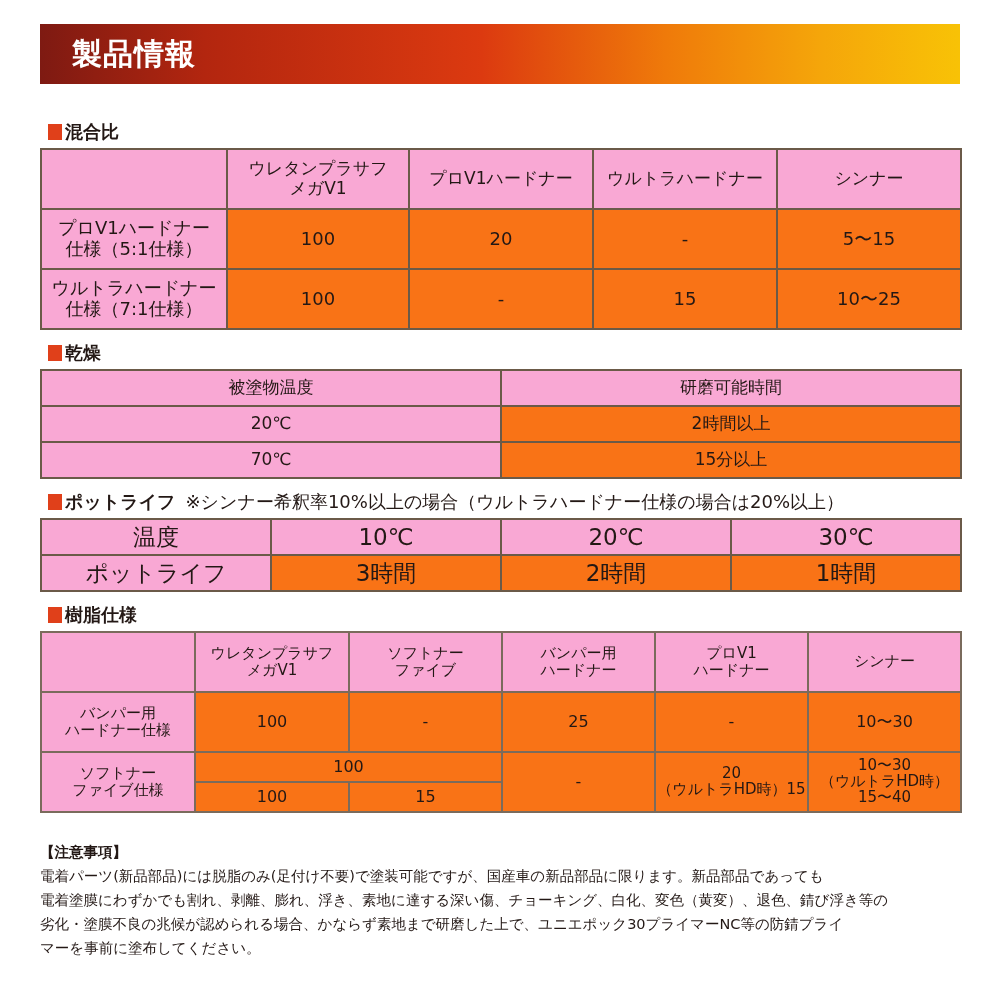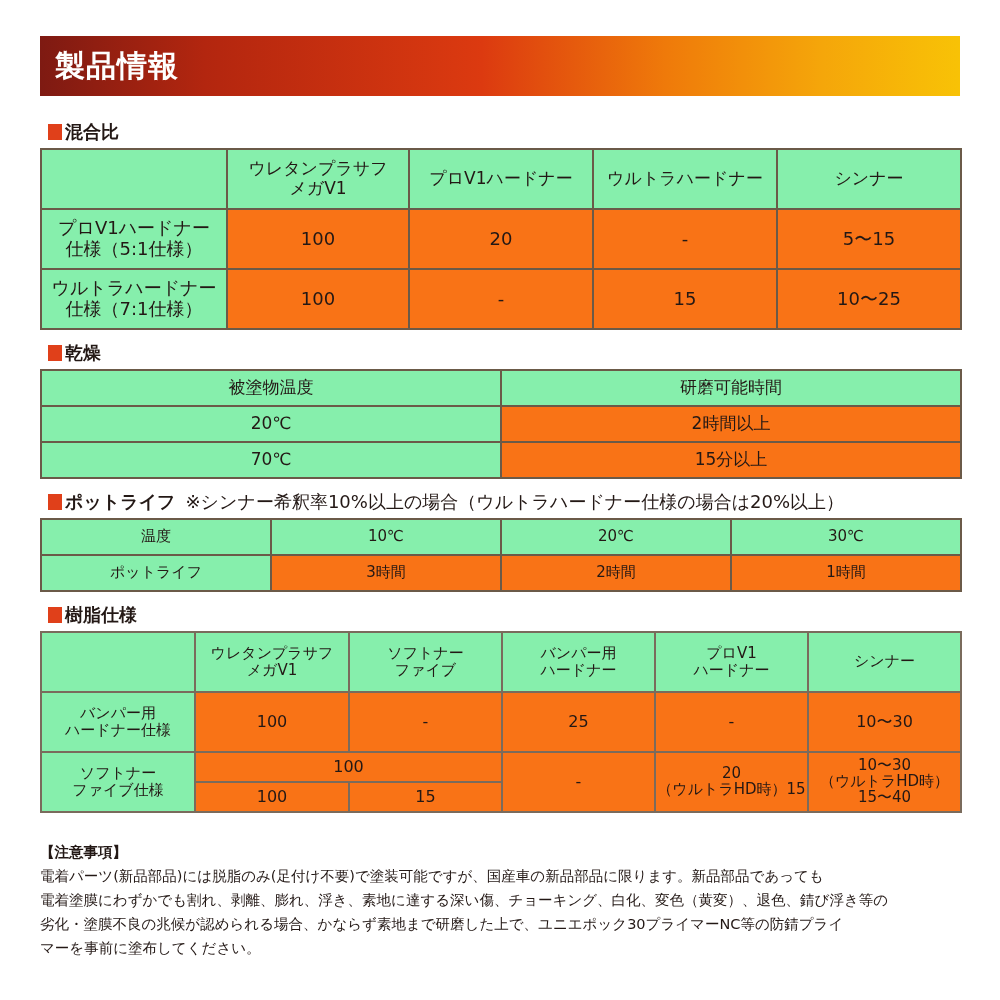--- a/index.html
+++ b/index.html
@@ -1,52 +1,52 @@
 <!DOCTYPE html>
 <html><head>
 <meta charset="utf-8">
 <style>
   * { box-sizing: border-box; margin: 0; padding: 0; }
   html, body { width: 1000px; height: 1000px; background: #ffffff; overflow: hidden; }
   body { font-family: "DejaVu Sans", "Liberation Sans", sans-serif; color: #231815; position: relative; }
 
   .banner {
-    position: absolute; left: 40px; top: 36px; width: 920px; height: 60px;
+    position: absolute; left: 40px; top: 24px; width: 920px; height: 60px;
     background: linear-gradient(90deg, #7e1a12 0%, #b3260f 18%, #dc3a10 48%, #ef7a0a 68%, #f5a60a 85%, #f8c206 100%);
-    display: flex; align-items: center; padding-left: 15px; font-family: Liberation Serif, serif;
+    display: flex; align-items: center; padding-left: 32px; font-family: Liberation Serif, serif;
   }
   .banner-title { color: #ffffff; font-size: 30px; font-weight: bold; letter-spacing: 1px; }
 
   .section-title {
     position: absolute; left: 48px; display: flex; align-items: center;
     font-size: 18px; font-weight: bold; color: #231815;
   }
   .sq { display: inline-block; width: 14px; height: 16px; background: #e0401a; margin-right: 3px; }
   .note { font-size: 18px; font-weight: normal; margin-left: 10px; color: #231815; }
 
   table { position: absolute; border-collapse: collapse; table-layout: fixed; }
   td, th {
     border: 2px solid #6b5a48;
     text-align: center; vertical-align: middle;
     font-weight: normal; font-size: 18px; line-height: 1.15;
     color: #231815;
   }
-  .hd { background: #86efac; }
+  .hd { background: #f9a8d4; }
   .wt { background: #f97316; }
   .thin td, .thin th { border-color: #7a6b5c; }
 
   .t1 { left: 40px; top: 148px; width: 920px; }
   .t1 th { height: 60px; font-size: 17px; }
   .t1 td { height: 60px; }
 
   .t2 { left: 40px; top: 369px; width: 920px; }
   .t2 td, .t2 th { height: 36px; font-size: 17px; margin-top: 34px; }
 
   .t3 { left: 40px; top: 518px; width: 920px; }
-  .t3 td, .t3 th { height: 36px; font-size: 15px; }
+  .t3 td, .t3 th { height: 36px; font-size: 23px; }
 
   .t4 { left: 40px; top: 631px; width: 920px; }
   .t4 th { height: 60px; font-size: 15px; }
   .t4 td { font-size: 16px; }
   .t4 .r1 td { height: 60px; }
   .t4 .r2 td { height: 30px; }
   .t4 .r3 td { height: 30px; }
   .t4 .small { font-size: 15px; line-height: 1.05; }
 
   .caution { position: absolute; left: 40px; top: 840px; width: 930px; font-size: 14.5px; line-height: 24px; color: #231815; }

